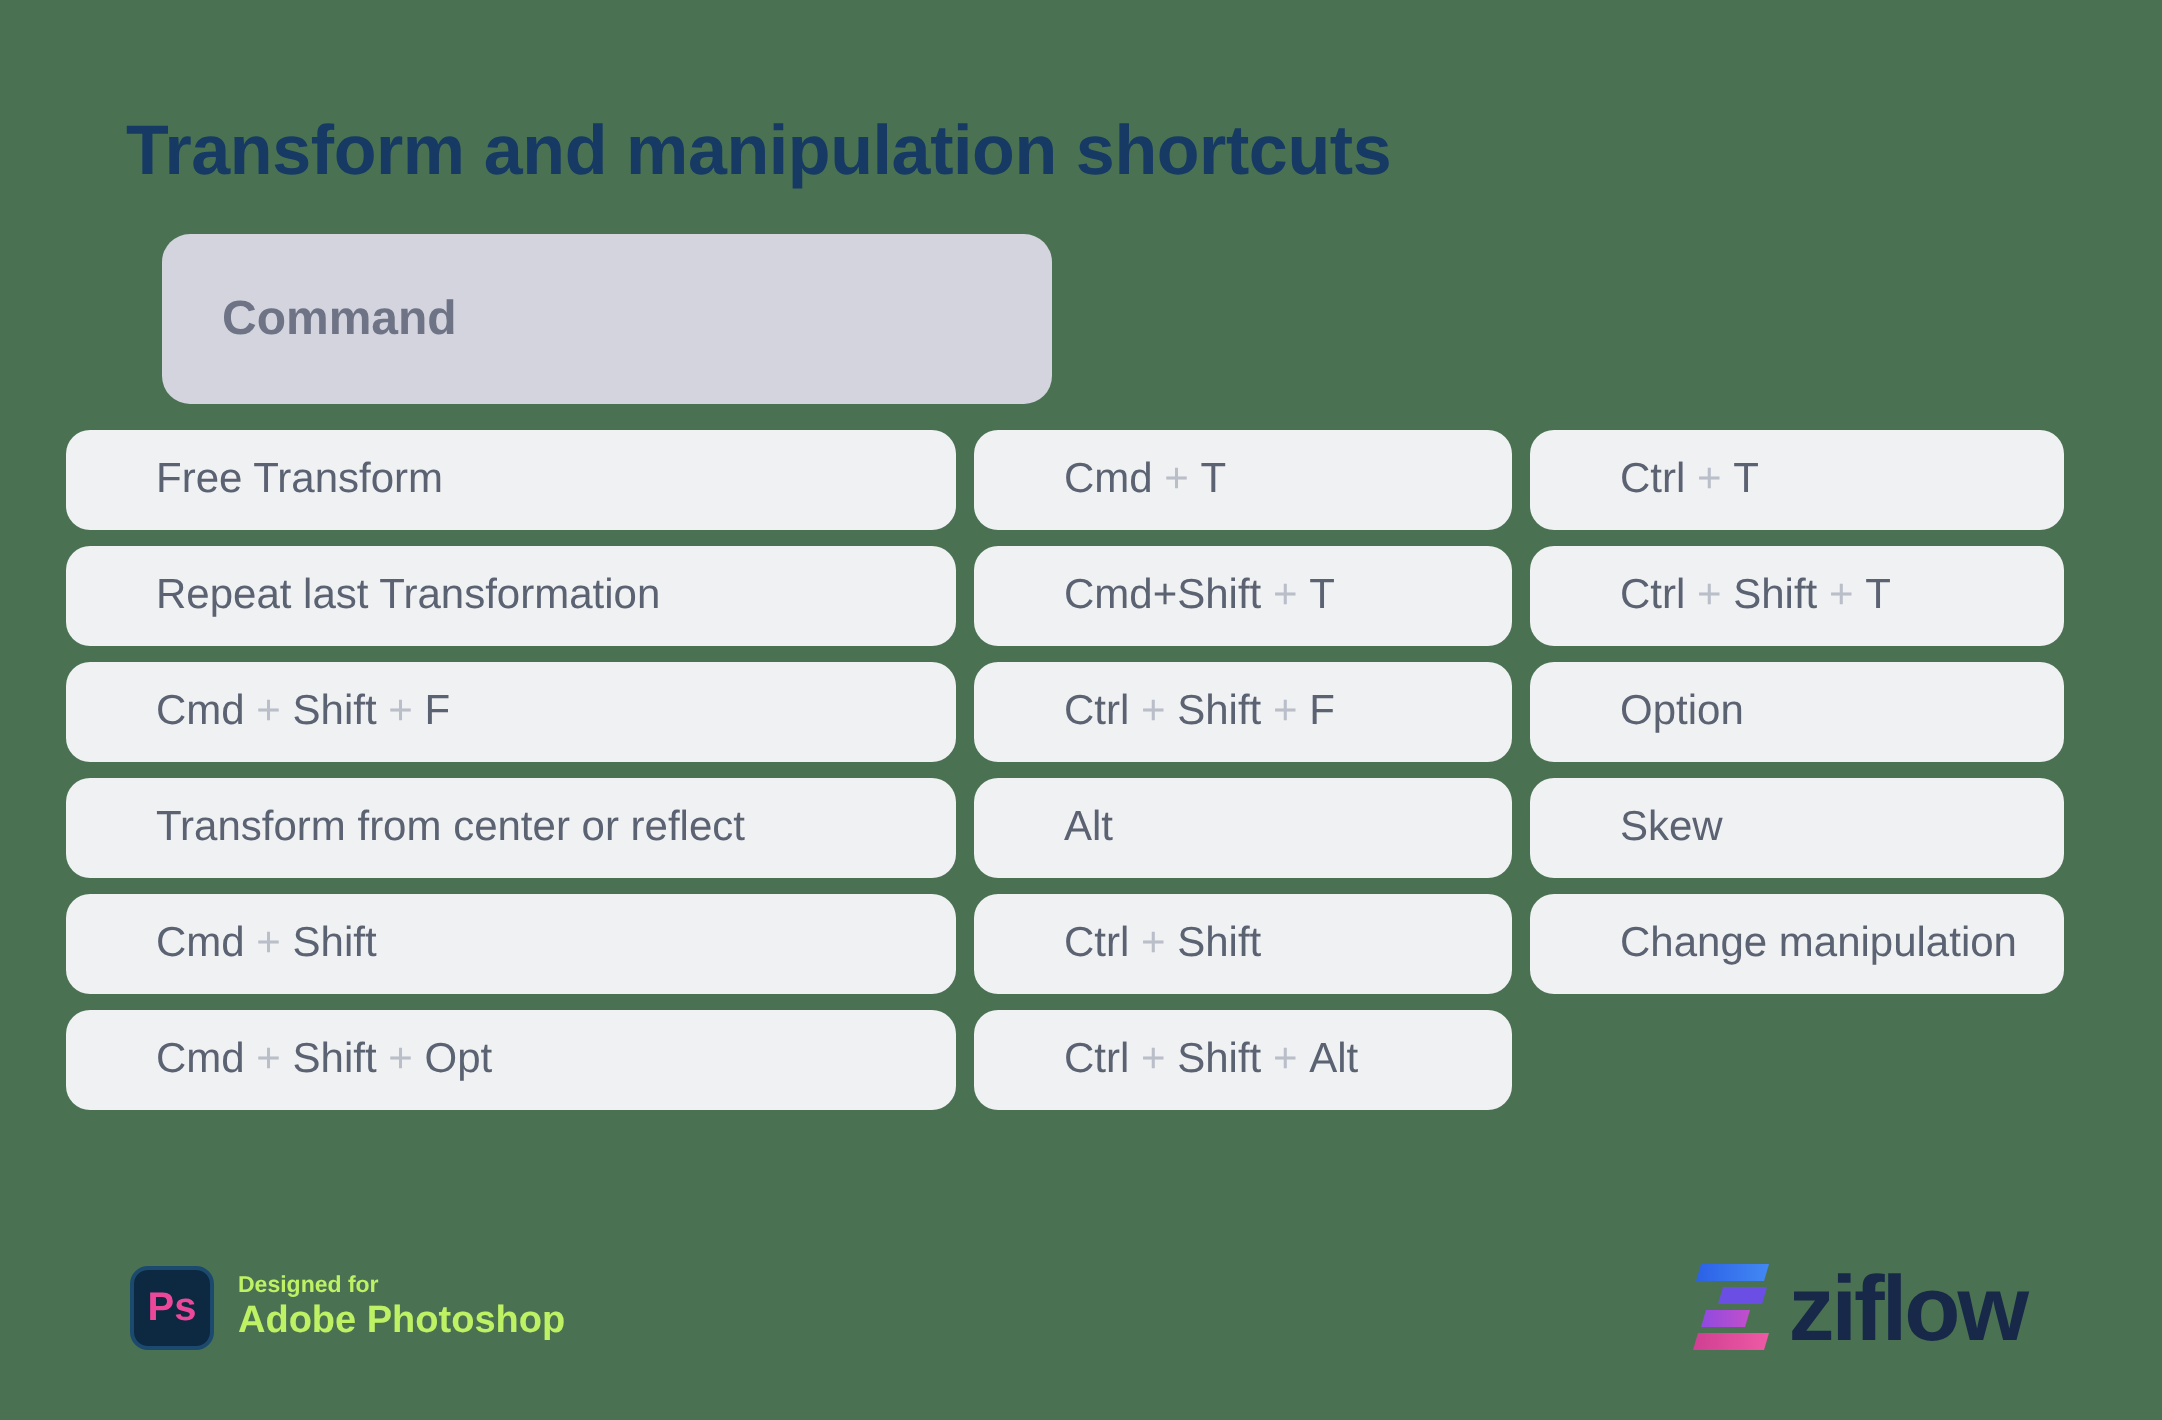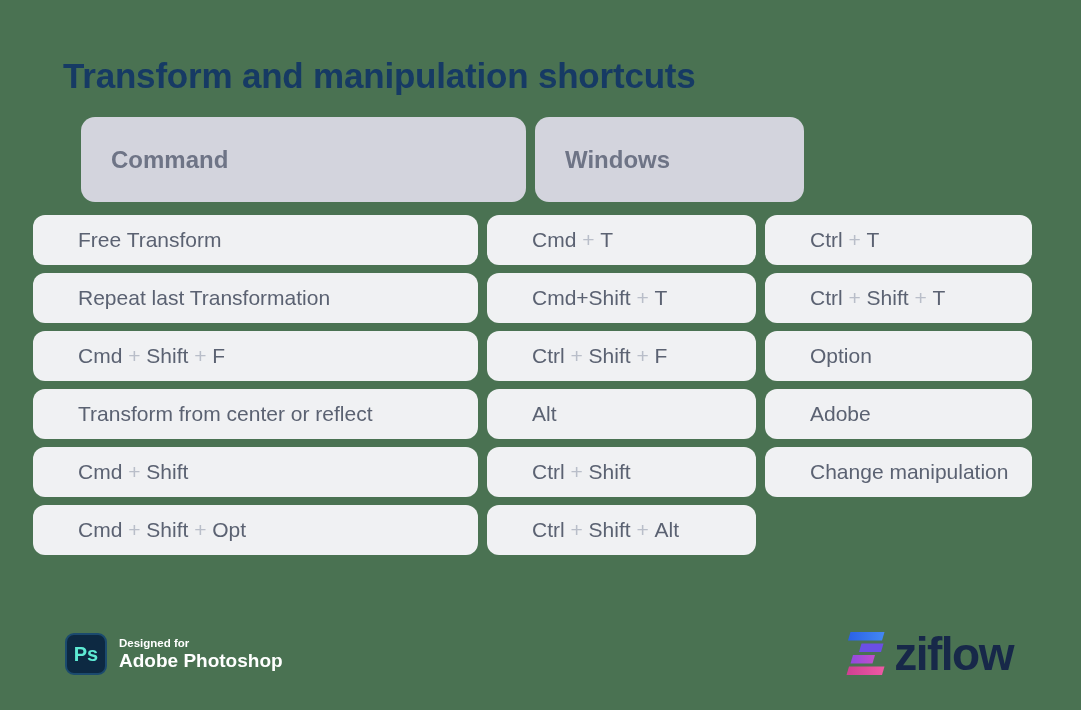--- a/index.html
+++ b/index.html
@@ -78,23 +78,23 @@
     height: 42px;
     background: #0d2942;
     border: 2px solid #1b4a6e;
     border-radius: 9px;
     box-sizing: border-box;
     display: flex;
     align-items: center;
     justify-content: center;
     font-size: 20px;
     font-weight: bold;
-    color: #5eead4;
-  }
-  .credit-text { margin-left: 12px; color: #ffffff; }
+    color: #ec4899;
+  }
+  .credit-text { margin-left: 12px; color: #bef264; }
   .designed-for {
     font-size: 11.5px;
     font-weight: bold;
     line-height: 13px;
   }
   .app-name {
     font-size: 19px;
     font-weight: bold;
     line-height: 22px;
   }
@@ -111,21 +111,20 @@
 </head>
 <body>
 
 <div class="canvas">
 
   <h1 class="page-title">Transform and manipulation shortcuts</h1>
 
   <div class="table-wrap">
     <div class="grid header-grid">
       <div class="hcell">Command</div>
-      <div class="hcell">Windows</div>
     </div>
     <div class="grid rows-grid">
         <div class="cell">
           <span>Free Transform</span>
         </div>
         <div class="cell">
           <span>Cmd</span>
           <span class="muted"> + </span>
           <span>T</span>
         </div>
@@ -166,21 +165,21 @@
         <div class="cell">
           <span>Option</span>
         </div>
         <div class="cell">
           <span>Transform from center or reflect</span>
         </div>
         <div class="cell">
           <span>Alt</span>
         </div>
         <div class="cell">
-          <span>Adobe</span>
+          <span>Skew</span>
         </div>
         <div class="cell">
           <span>Cmd</span>
           <span class="muted"> + </span>
           <span>Shift</span>
         </div>
         <div class="cell">
           <span>Ctrl</span>
           <span class="muted"> + </span>
           <span>Shift</span>

